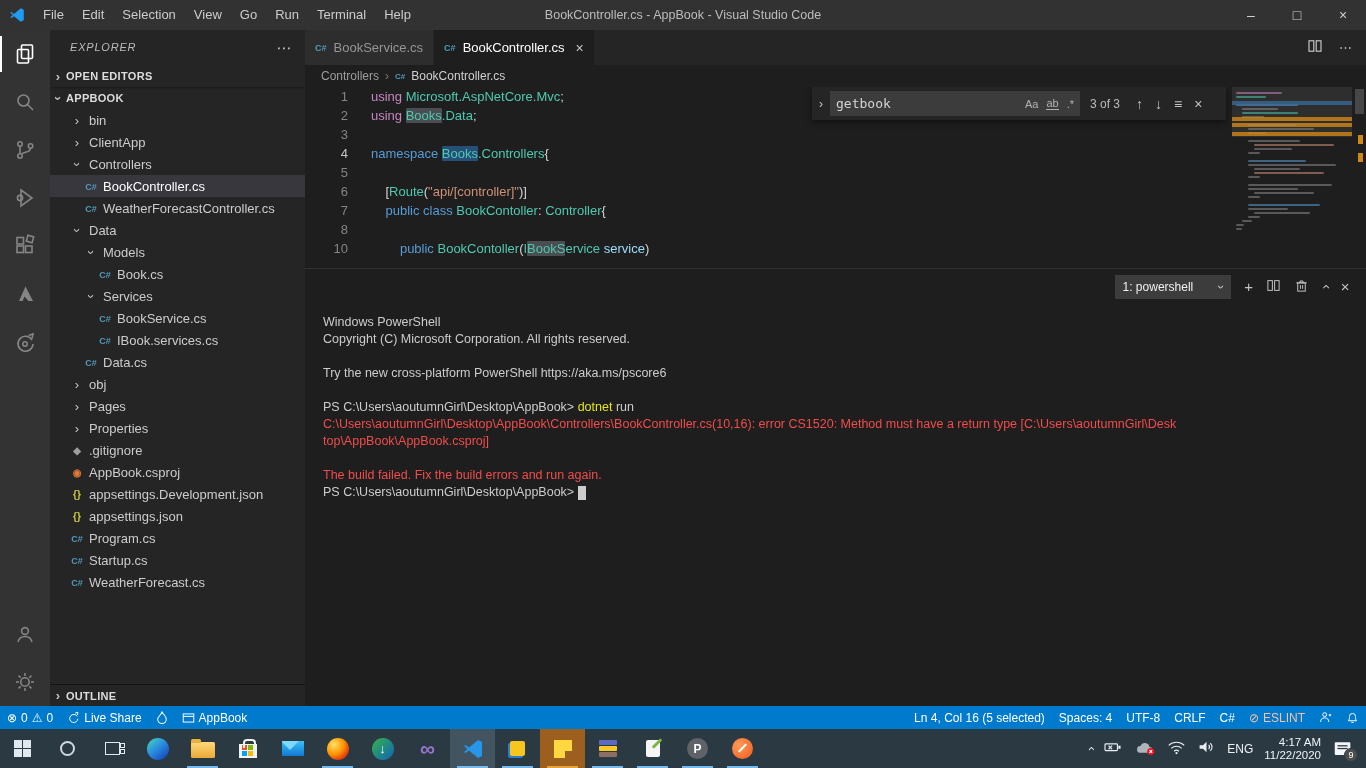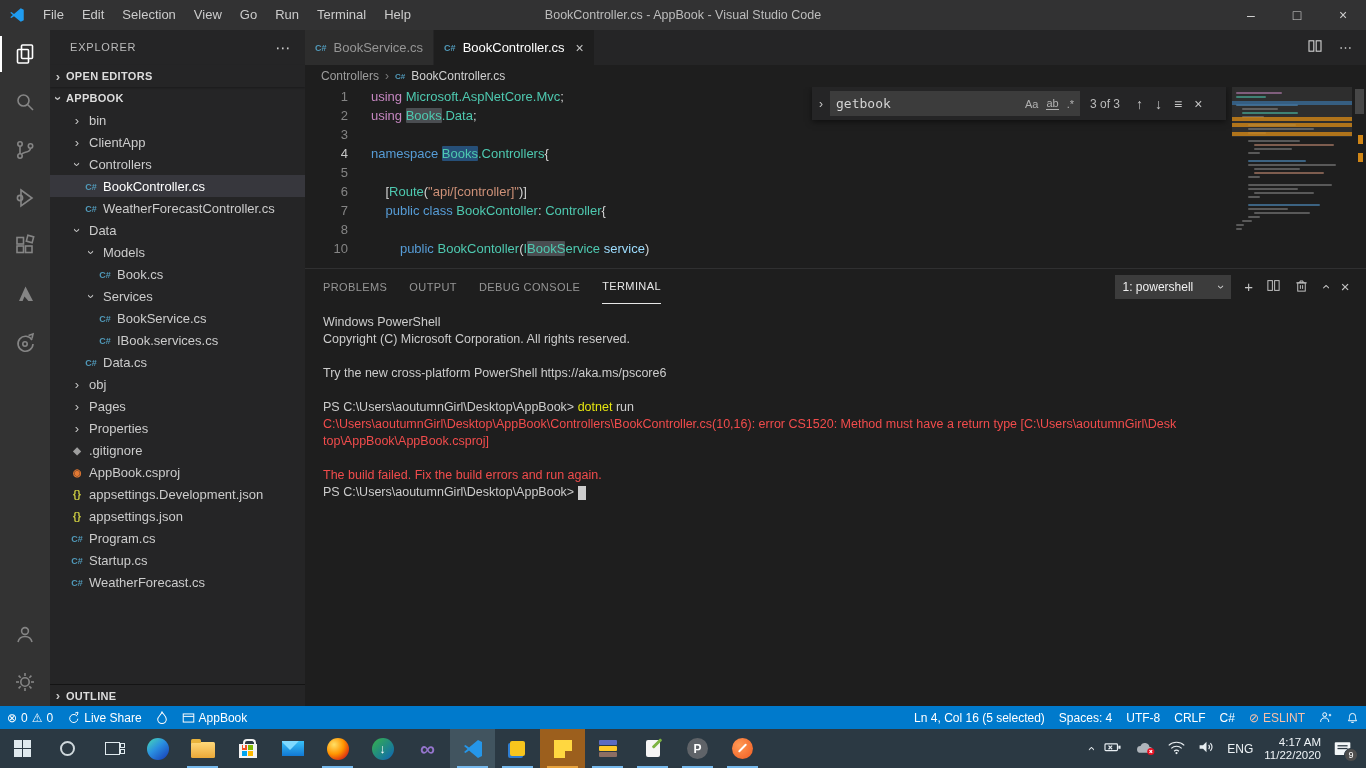--- a/index.html
+++ b/index.html
@@ -21,21 +21,21 @@
 #activitybar{width:50px;background:#333333;display:flex;flex-direction:column;align-items:stretch;}
 .act{height:48px;display:flex;align-items:center;justify-content:center;position:relative;}
 .act svg{stroke:#858585;fill:none;stroke-width:1.6;}
 .act.on svg{stroke:#fff;}
 .act.on::before{content:"";position:absolute;left:0;top:6px;bottom:6px;width:2px;background:#fff;}
 .act .fillic{fill:#858585;stroke:none;}
 #act-bottom{margin-top:auto;}
 
 
 #sidebar{width:255px;background:#252526;position:relative;font-size:13px;color:#cccccc;overflow:hidden;}
-#sb-header{height:35px;line-height:35px;padding-left:20px;font-size:11px;letter-spacing:.8px;color:#bbb;display:flex;align-items:center;}
+#sb-header{height:35px;line-height:35px;padding-left:20px;font-size:11px;letter-spacing:.8px;color:#bbb;display:flex;align-items:center;font-style:italic;}
 #sb-header .more{margin-left:auto;margin-right:14px;font-size:15px;color:#cfcfcf;}
 .sb-section{height:22px;display:flex;align-items:center;font-size:11px;font-weight:bold;letter-spacing:.3px;color:#ddd;}
 .sb-section .chev{width:16px;text-align:center;}
 #open-editors{box-shadow:0 1px 2px rgba(0,0,0,.3);}
 #outline-row{position:absolute;bottom:0;left:0;right:0;border-top:1px solid rgba(0,0,0,.45);background:#252526;}
 #tree{position:absolute;top:79px;left:0;right:0;}
 .trow{height:22px;display:flex;align-items:center;white-space:nowrap;cursor:pointer;}
 .trow.sel{background:#37373d;color:#fff;}
 .trow .slot{width:16px;flex:0 0 16px;text-align:center;font-size:11px;color:#c5c5c5;}
 .chevg{display:inline-block;font-size:13px;color:#c5c5c5;}
@@ -466,26 +466,20 @@
         </div>
         <div id="ruler">
           <div class="thumb"></div>
           <div class="mark" style="top:48px"></div>
           <div class="mark" style="top:66px"></div>
         </div>
       </div>
 
       <div id="panel">
         <div id="panel-head">
-          <div id="panel-tabs">
-            <span class="ptab">PROBLEMS</span>
-            <span class="ptab">OUTPUT</span>
-            <span class="ptab">DEBUG CONSOLE</span>
-            <span class="ptab on">TERMINAL</span>
-          </div>
           <div id="panel-actions">
             <div id="shell-select">
               <span>1: powershell</span>
               <span class="dn chevg">›</span>
             </div>
             <span class="pa-ic">+</span>
             <span class="pa-ic">
               <svg width="15" height="15" viewBox="0 0 20 20">
                   <rect x="2.5" y="3.5" width="6" height="13"></rect>
                   <rect x="11.5" y="3.5" width="6" height="13"></rect>

